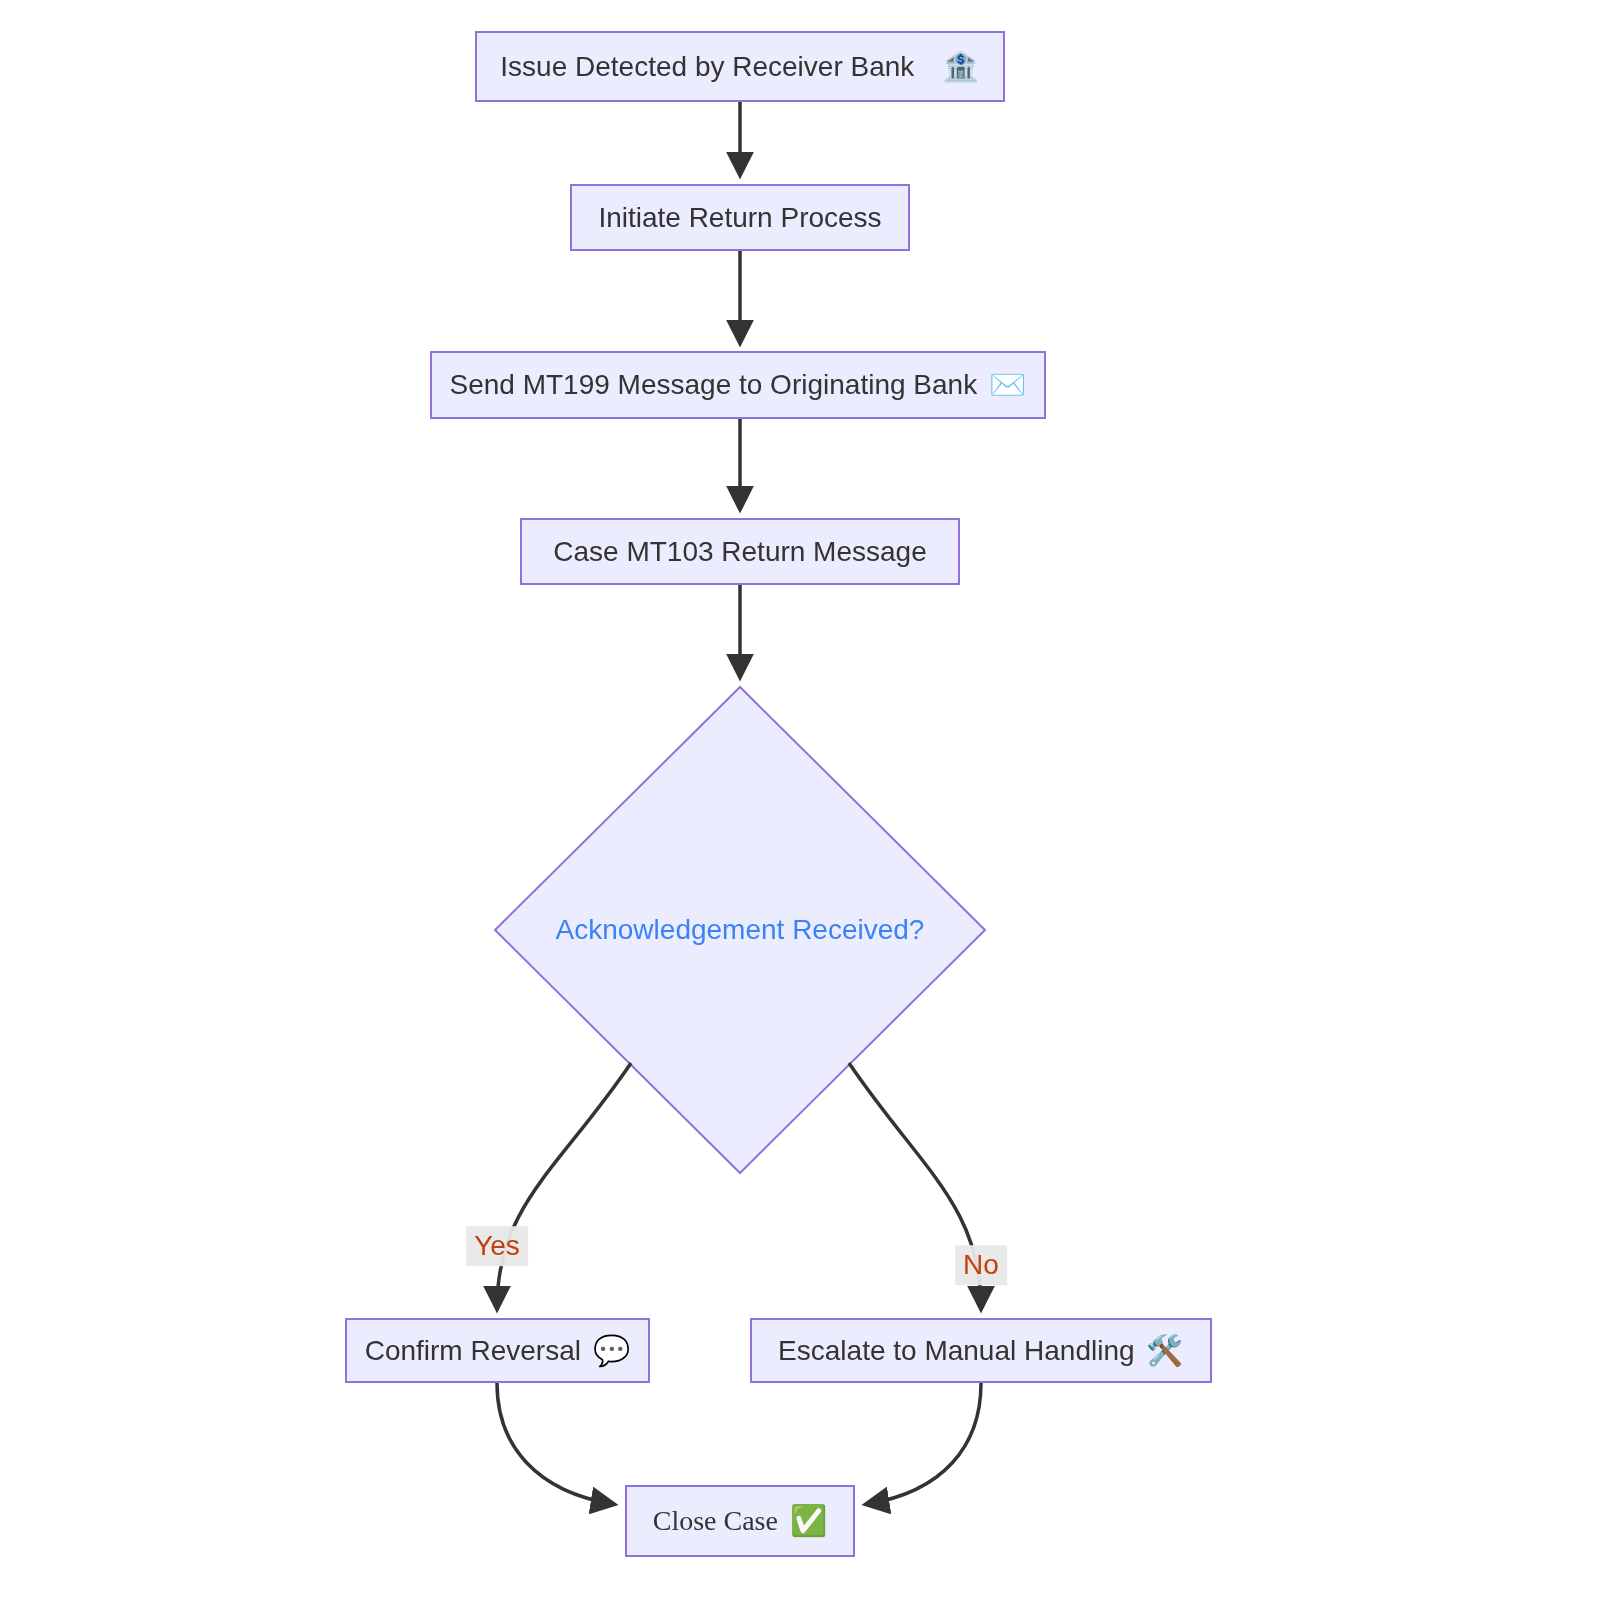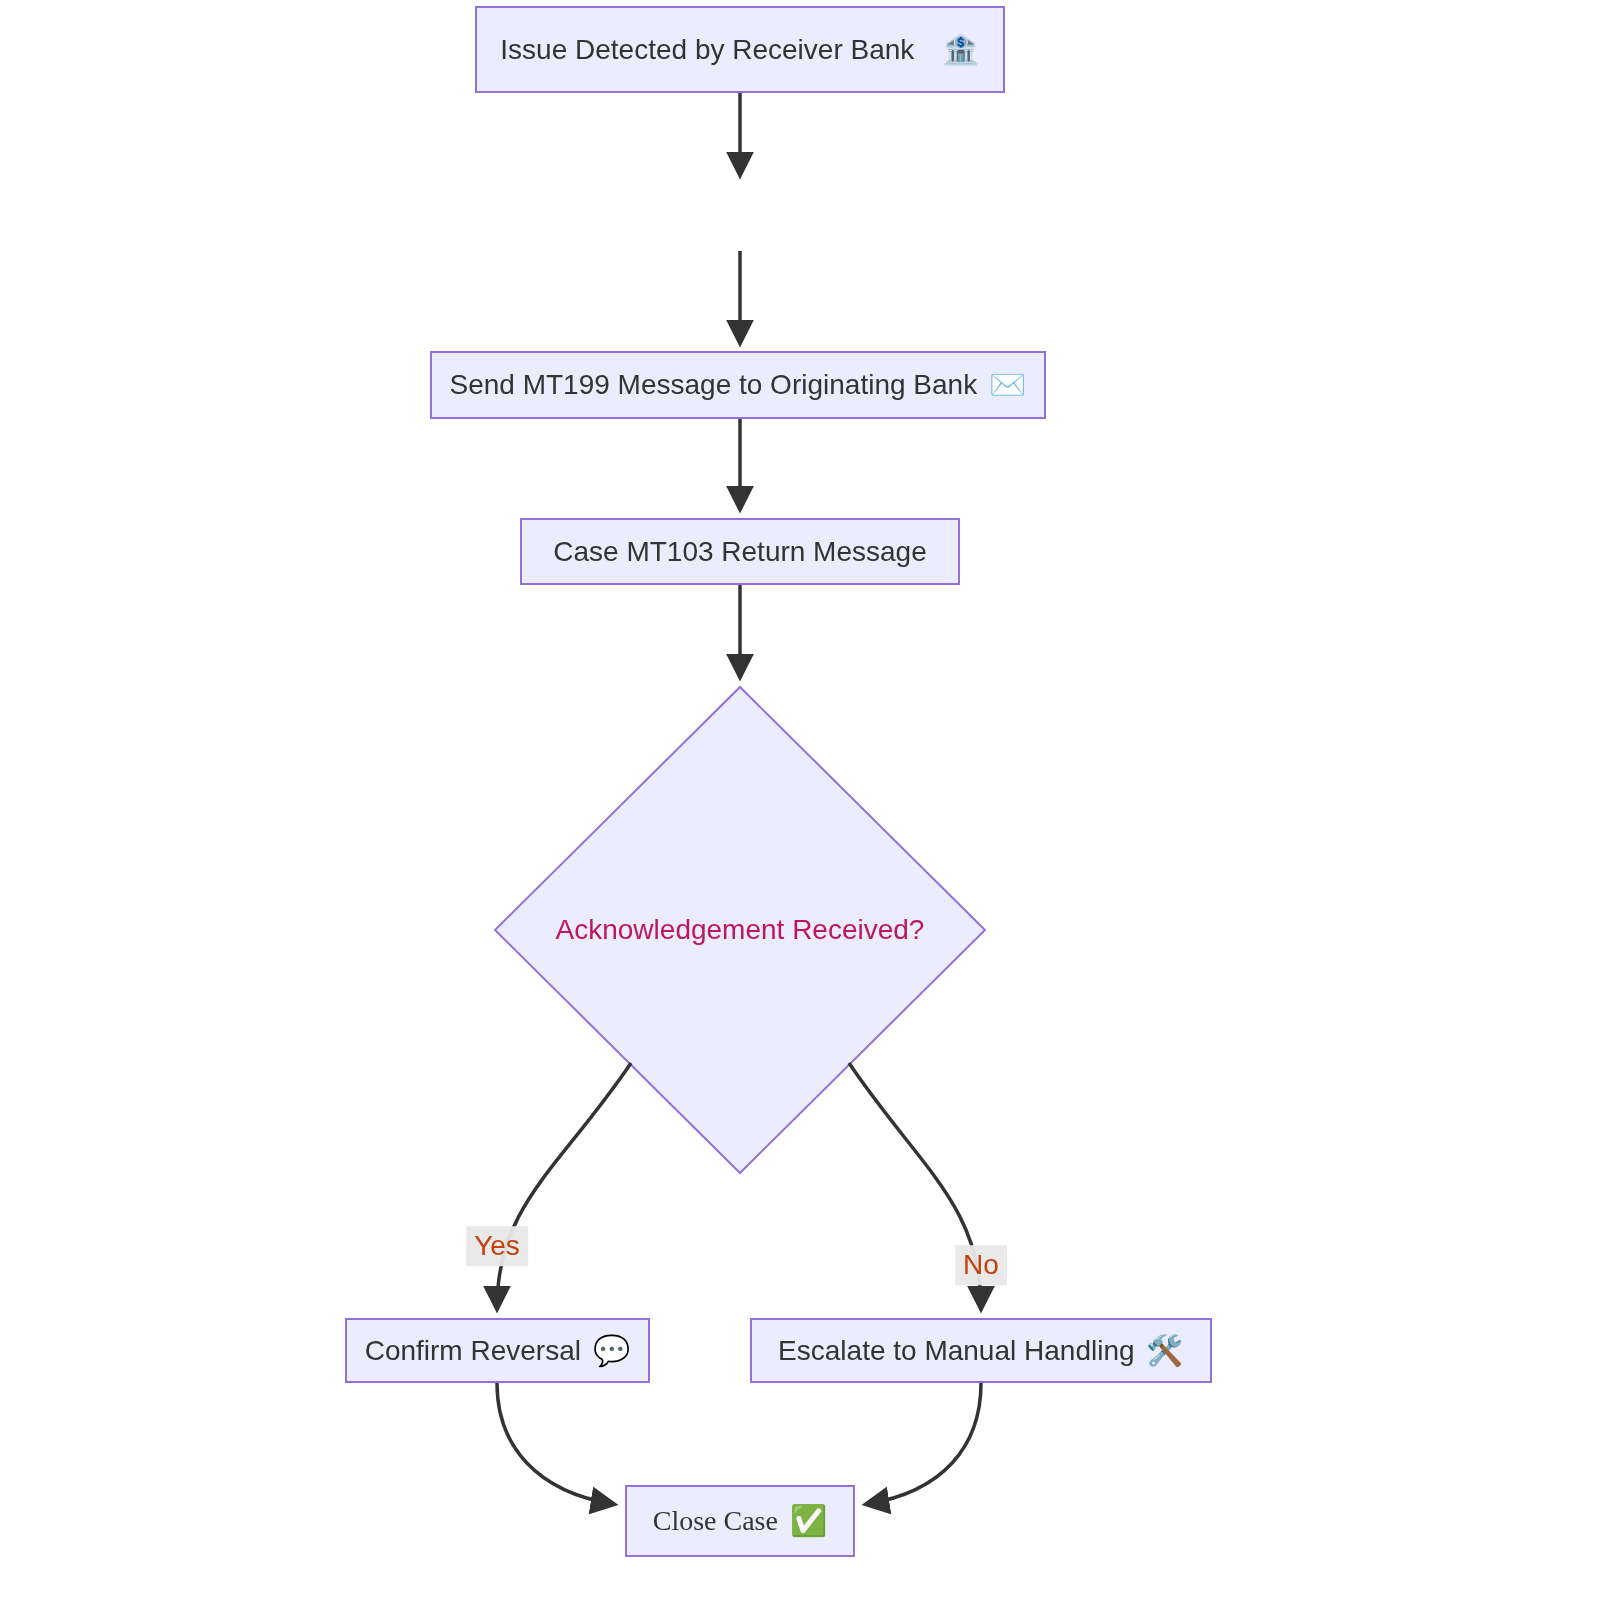--- a/index.html
+++ b/index.html
@@ -29,21 +29,21 @@
     text-align:center;
     padding:0 14px;
   }
   .node .emoji { font-size:30px; }
   .diamond-label {
     position:absolute;
     display:flex;
     align-items:center;
     justify-content:center;
     font-size:28px;
-    color:#be185d;
+    color:#3b82f6;
     text-align:center;
     background:transparent;
   }
   .edge-label {
     position:absolute;
     transform:translate(-50%,-50%);
     background:rgba(232,232,232,0.95);
     color:#c2410c;
     font-size:28px;
     padding:3px 8px;
@@ -69,25 +69,28 @@
     <path class="edge-path" d="M740,419 L740,508" marker-end="url(#arrowhead)"></path>
     <path class="edge-path" d="M740,585 L740,676" marker-end="url(#arrowhead)"></path>
 
     <path class="edge-path" d="M631,1063 C560,1168 497,1205 497,1308" marker-end="url(#arrowhead)"></path>
     <path class="edge-path" d="M849,1063 C920,1168 981,1205 981,1308" marker-end="url(#arrowhead)"></path>
 
     <path class="edge-path" d="M497,1383 C497,1447 538,1492 613,1504" marker-end="url(#arrowhead)"></path>
     <path class="edge-path" d="M981,1383 C981,1447 942,1492 867,1504" marker-end="url(#arrowhead)"></path>
   </svg>
 
-  <div class="node" style="left:475px; top:6px; width:530px; height:87px;gap:28px;">
+  <div class="node" style="left:475px; top:31px; width:530px; height:71px;gap:28px;">
     <span>Issue Detected by Receiver Bank</span>
     <span class="emoji">🏦</span>
   </div>
 
+  <div class="node" style="left:570px; top:184px; width:340px; height:67px;">
+    <span>Initiate Return Process</span>
+  </div>
 
   <div class="node" style="left:430px; top:351px; width:616px; height:68px;">
     <span>Send MT199 Message to Originating Bank</span>
     <span class="emoji">✉️</span>
   </div>
 
   <div class="node" style="left:520px; top:518px; width:440px; height:67px;">
     <span>Case MT103 Return Message</span>
   </div>
 

